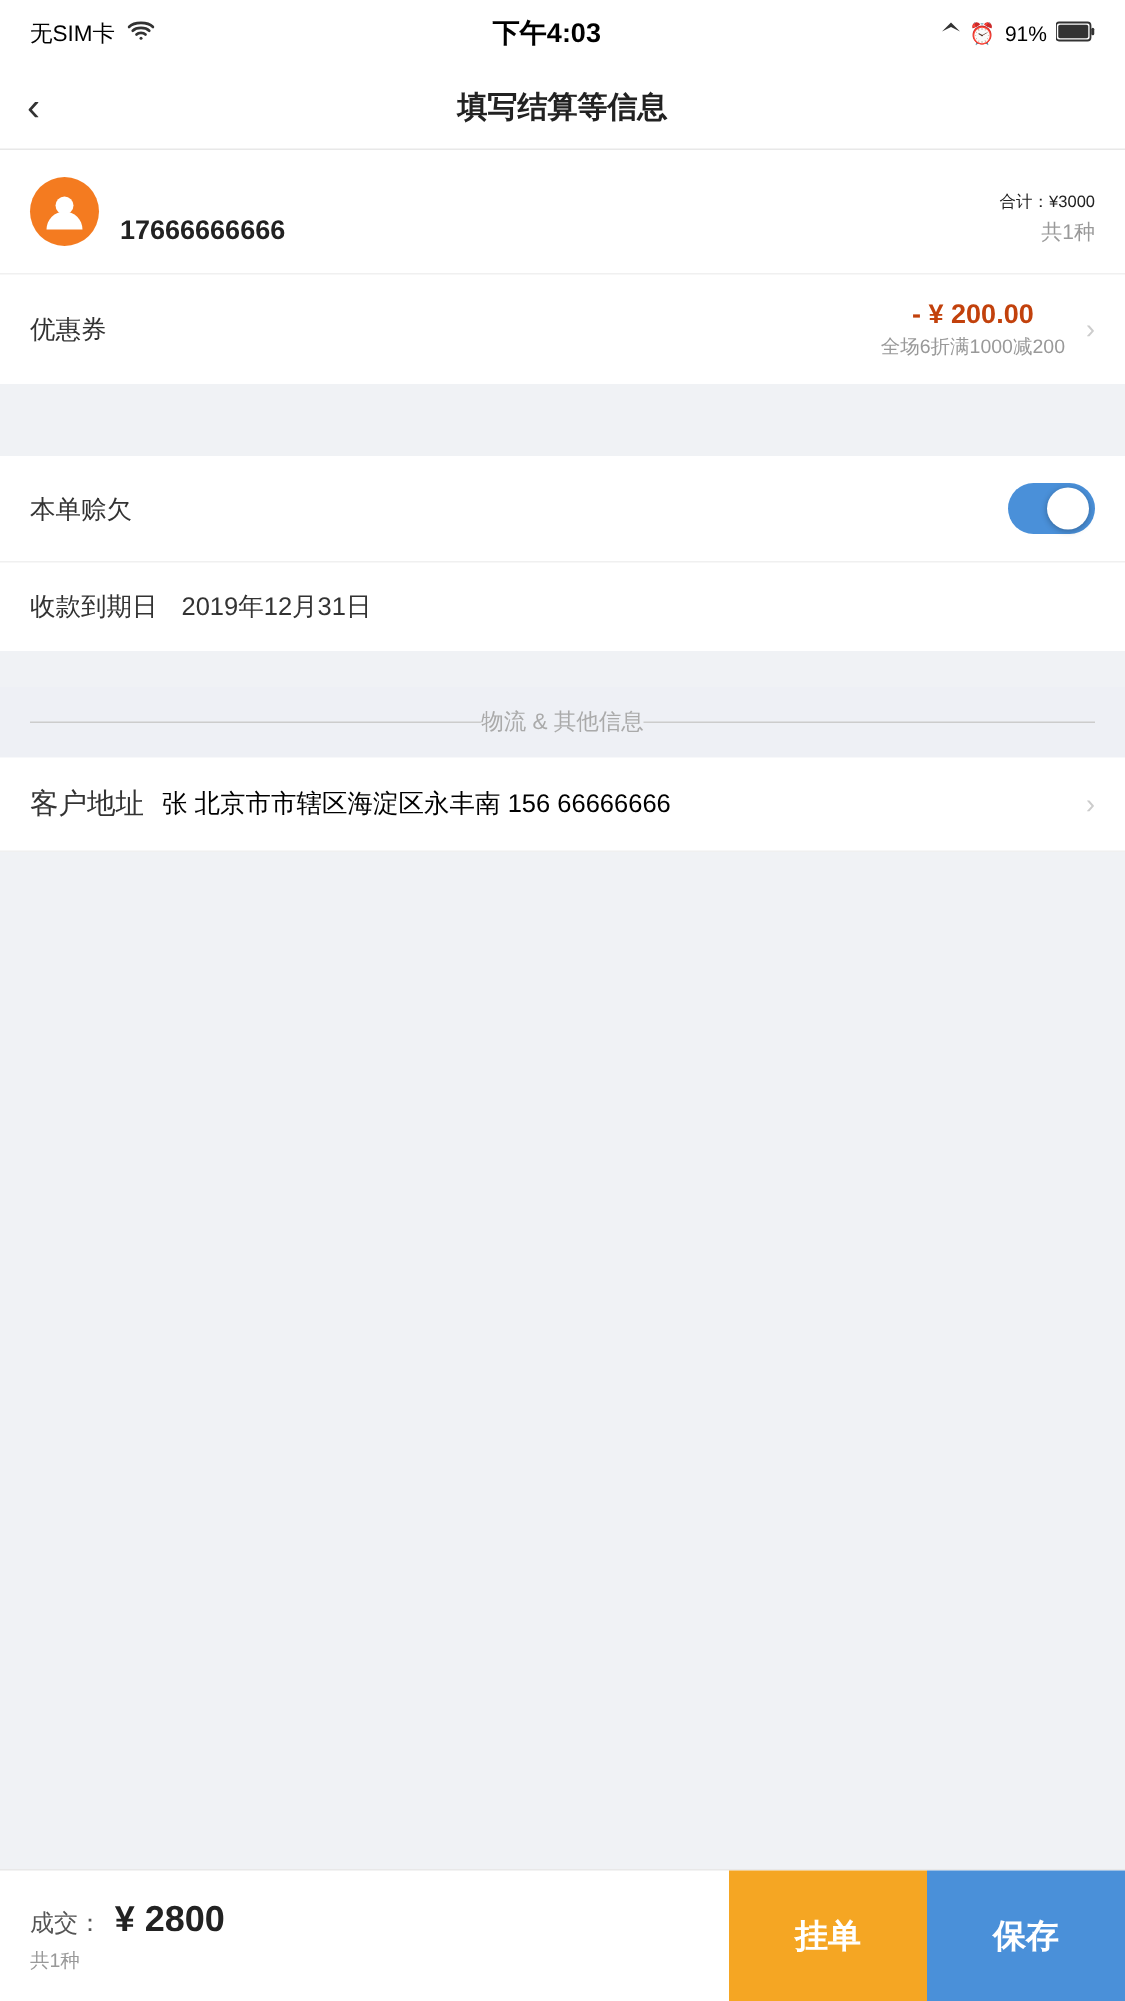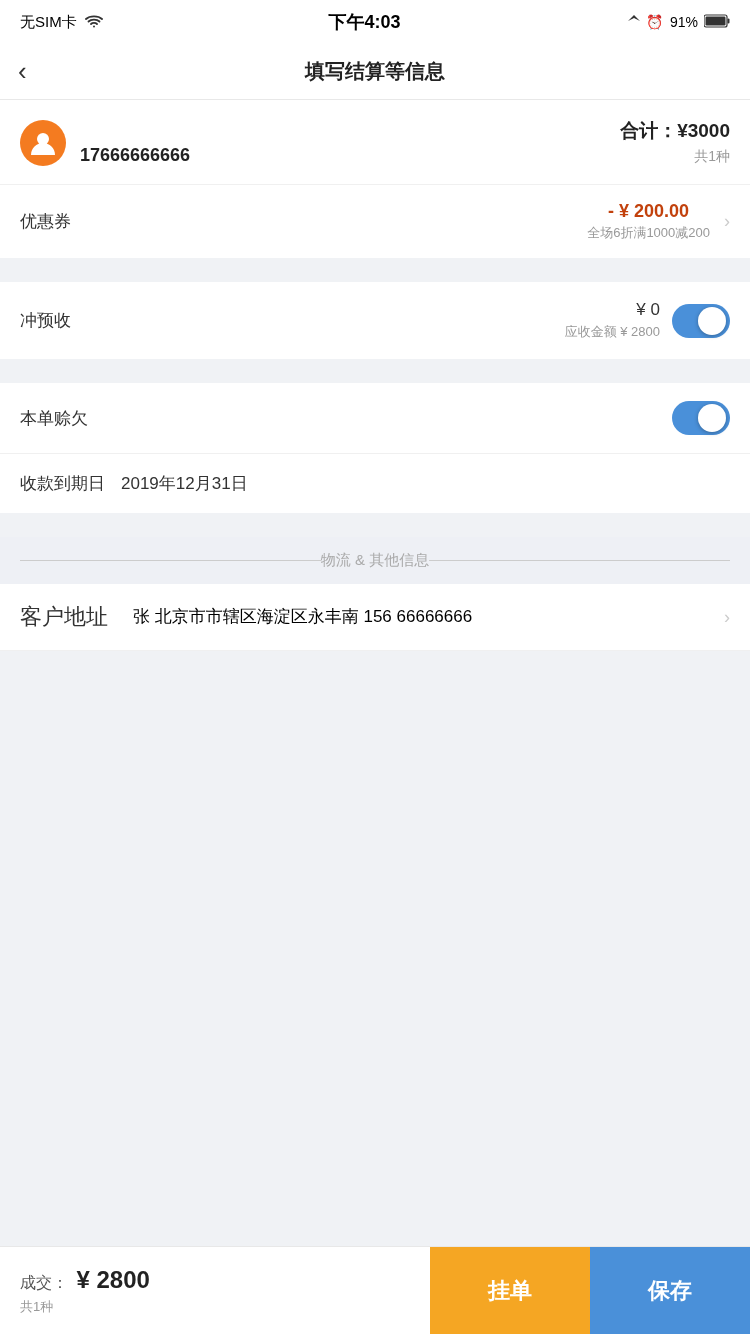--- a/index.html
+++ b/index.html
@@ -78,21 +78,21 @@
       align-items: center;
       justify-content: center;
       flex-shrink: 0;
       margin-right: 14px;
     }
     .avatar svg { width: 28px; height: 28px; }
     .user-info { flex: 1; }
     .user-phone { font-size: 18px; font-weight: 600; color: #222; }
     .user-sub { font-size: 14px; color: #999; margin-top: 4px; }
     .total-info { text-align: right; }
-    .total-amount { font-size: 19px; font-weight: 700; color: #222; }
+    .total-amount { font-size: 11px; font-weight: 400; color: #222; }
     .total-sub { font-size: 14px; color: #999; margin-top: 4px; }
 
     
     .coupon-row {
       display: flex;
       align-items: center;
       padding: 16px 20px;
       background: #fff;
       border-top: 1px solid #f0f0f0;
     }
@@ -204,21 +204,21 @@
     }
 
     
     .address-row {
       display: flex;
       align-items: center;
       padding: 18px 20px;
       background: #fff;
       border-bottom: 1px solid #f0f0f0;
     }
-    .address-label { font-size: 22px; color: #333; flex-shrink: 0; margin-right: 25px; }
+    .address-label { font-size: 19px; color: #333; flex-shrink: 0; margin-right: 12px; }
     .address-value { font-size: 17px; color: #000000; flex: 1; line-height: 1.5; }
 
     
     .bottom-bar {
       position: fixed;
       bottom: 0;
       left: 0;
       width: 750px;
       height: 88px;
       background: #fff;
@@ -228,21 +228,21 @@
     }
     .bottom-summary {
       flex: 1;
       padding: 0 20px;
     }
     .bottom-tx { font-size: 16px; color: #555; }
     .bottom-amount { font-size: 24px; font-weight: 700; color: #222; margin-left: 4px; }
     .bottom-count { font-size: 13px; color: #999; margin-top: 4px; }
     .bottom-btn {
       height: 88px;
-      width: 160px;
+      width: 132px;
       font-size: 22px;
       font-weight: 600;
       color: #fff;
       border: none;
       cursor: pointer;
       display: flex;
       align-items: center;
       justify-content: center;
     }
     .btn-hang { background: #f5a623; }
@@ -322,32 +322,20 @@
         </div>
         <span class="chevron-icon">›</span>
       </div>
     </div>
   </div>
 
   <div class="section-divider"></div>
 
   <div class="card">
 
-    <div class="pre-row">
-      <span class="pre-label">冲预收</span>
-      <div class="pre-right">
-        <div class="pre-amount-block">
-          <div class="pre-amount">¥ 0</div>
-          <div class="pre-sub">应收金额 ¥ 2800</div>
-        </div>
-        <div class="toggle">
-          <div class="toggle-knob"></div>
-        </div>
-      </div>
-    </div>
   </div>
 
   <div class="section-divider"></div>
 
   <div class="card">
     <div class="debt-row">
       <span class="debt-label">本单赊欠</span>
       <div class="toggle">
         <div class="toggle-knob"></div>
       </div>

